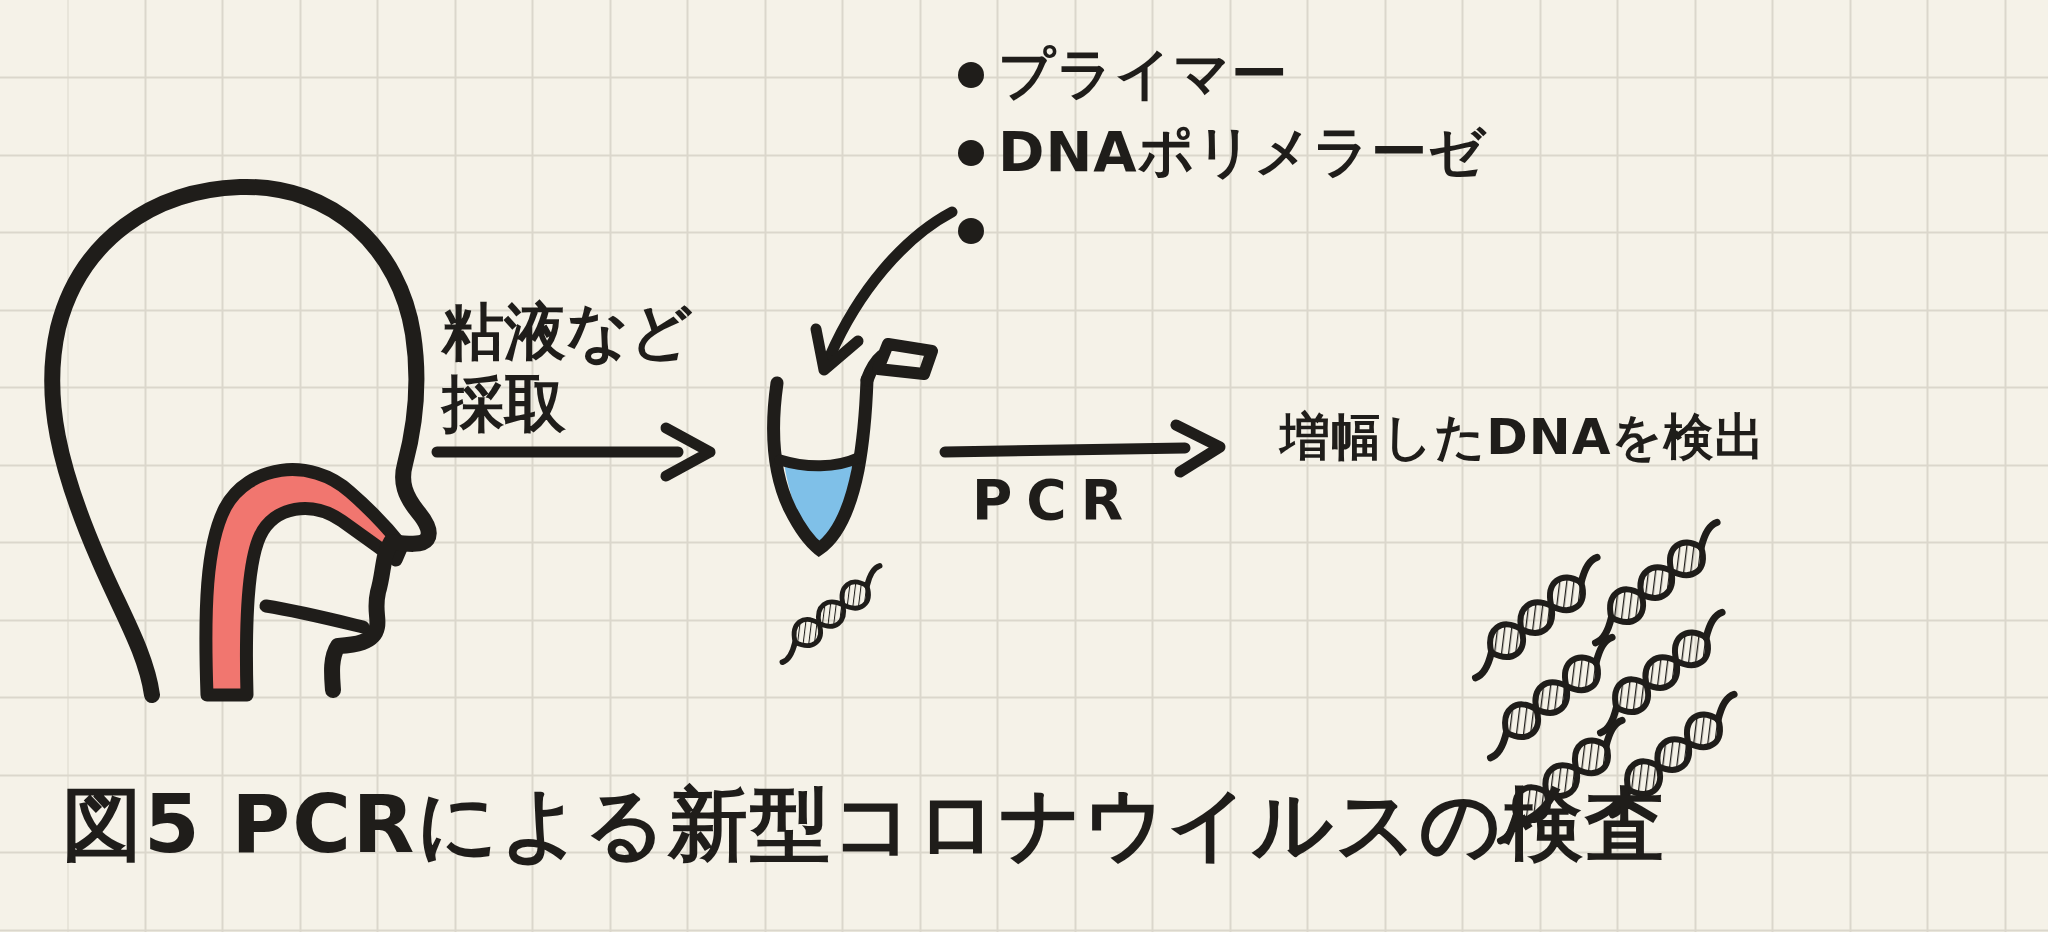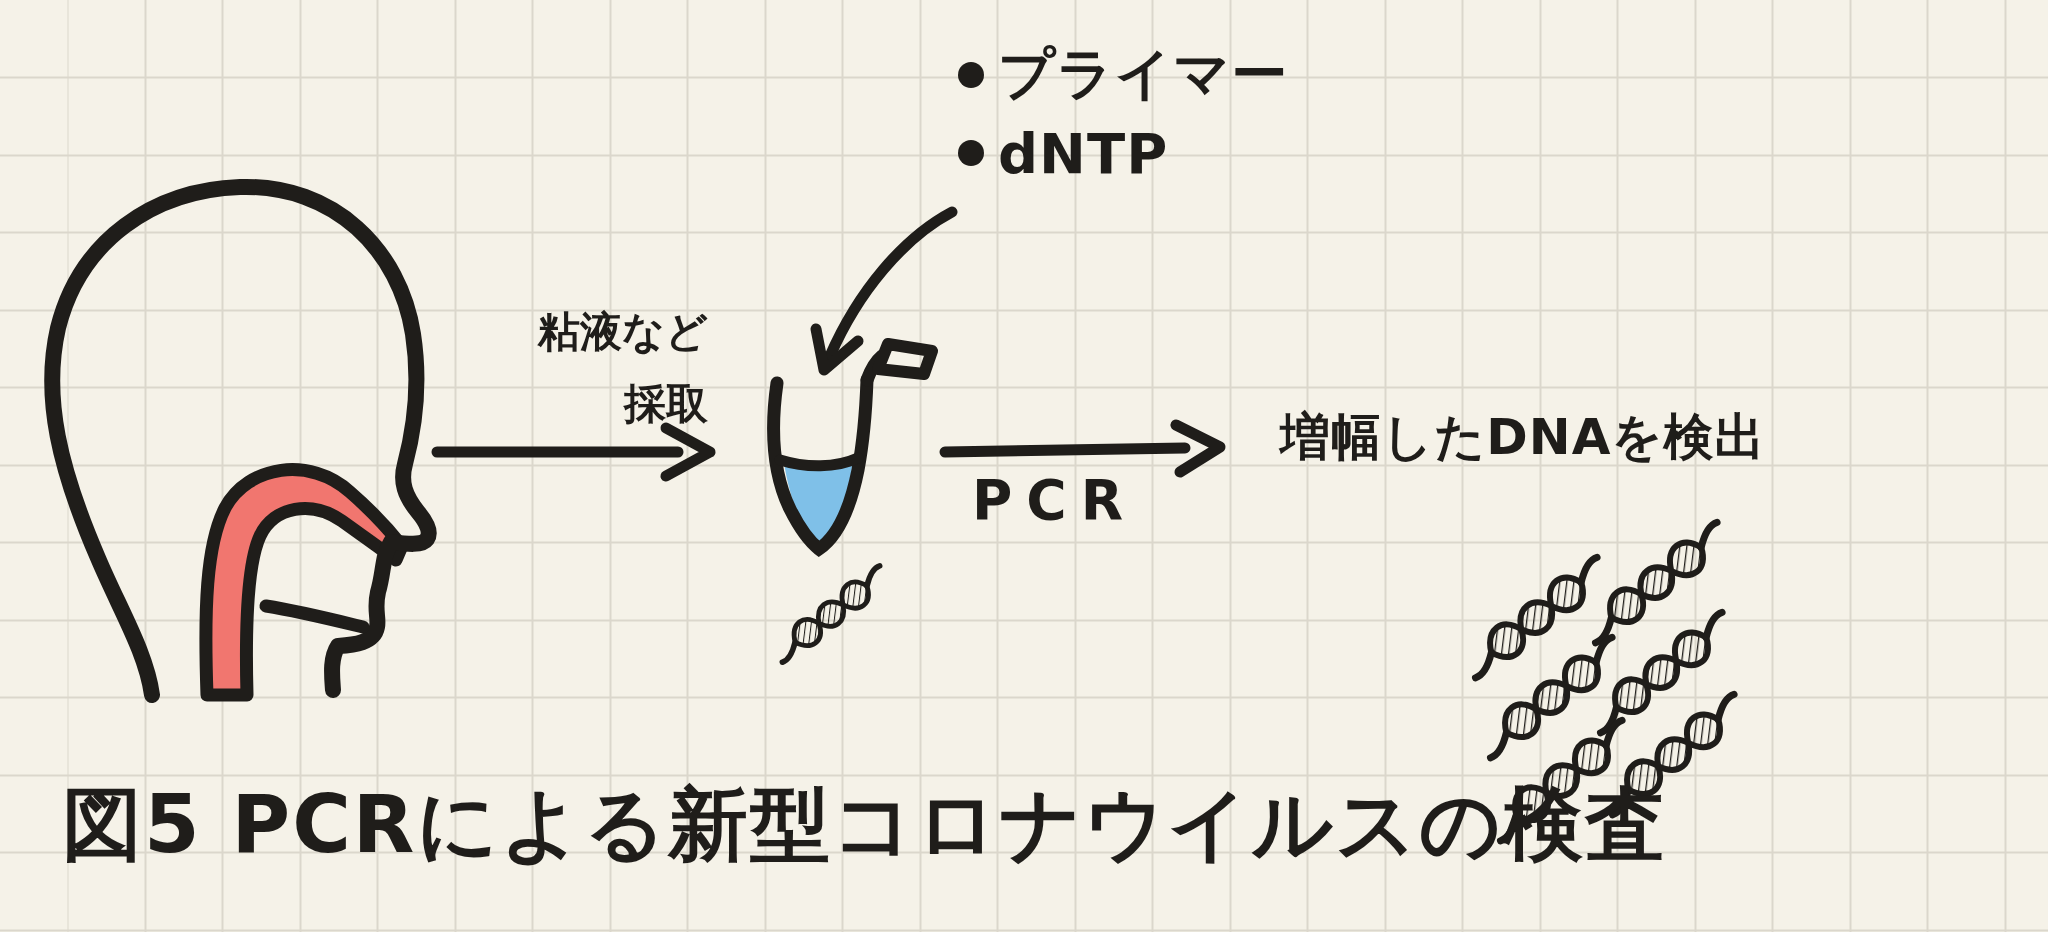--- a/index.html
+++ b/index.html
@@ -14,21 +14,21 @@
       repeating-linear-gradient(to right, transparent 0 75.5px, var(--grid) 75.5px 77.5px),
       repeating-linear-gradient(to bottom, transparent 0 75.5px, var(--grid) 75.5px 77.5px);
     background-position:-8.5px 0, 0 1.5px;
   }
   svg.art{position:absolute;left:0;top:0;width:2048px;height:932px;}
   .txt{position:absolute;color:var(--ink);font-weight:700;white-space:nowrap;}
   .reagent-list{position:absolute;left:958px;top:36px;display:flex;flex-direction:column;}
   .reagent-item{display:flex;align-items:center;height:78px;}
   .reagent-dot{width:26px;height:26px;border-radius:50%;background:var(--ink);margin-right:14px;flex:0 0 auto;}
   .reagent-label{font-size:56px;font-weight:700;color:var(--ink);letter-spacing:1px;}
-  .sample-label{left:442px;top:296px;width:266px;text-align:right;font-size:42px;line-height:72px;}
+  .sample-label{left:442px;top:296px;width:266px;text-align:left;font-size:62px;line-height:72px;}
   .pcr-label{left:972px;top:468px;font-size:55px;letter-spacing:14px;}
   .result-label{left:1280px;top:404px;font-size:50px;letter-spacing:1px;}
   .caption{left:62px;top:772px;font-size:80px;letter-spacing:2px;text-align:right;}
 </style>
 </head>
 <body>
 
 <div class="canvas">
 
   <svg class="art" viewBox="0 0 2048 932" aria-hidden="true">
@@ -112,21 +112,24 @@
     </g>
   </svg>
 
   <div class="reagent-list">
     <div class="reagent-item">
       <span class="reagent-dot"></span>
       <span class="reagent-label">プライマー</span>
     </div>
     <div class="reagent-item">
       <span class="reagent-dot"></span>
-      <span class="reagent-label">dNTP</span>
+      <span class="reagent-label">DNAポリメラーゼ</span>
+    </div>
+    <div class="reagent-item">
+      <span class="reagent-dot"></span>
     </div>
   </div>
 
   <div class="txt sample-label">
     <div>粘液など</div>
     <div>採取</div>
   </div>
 
   <div class="txt pcr-label">PCR</div>
 

